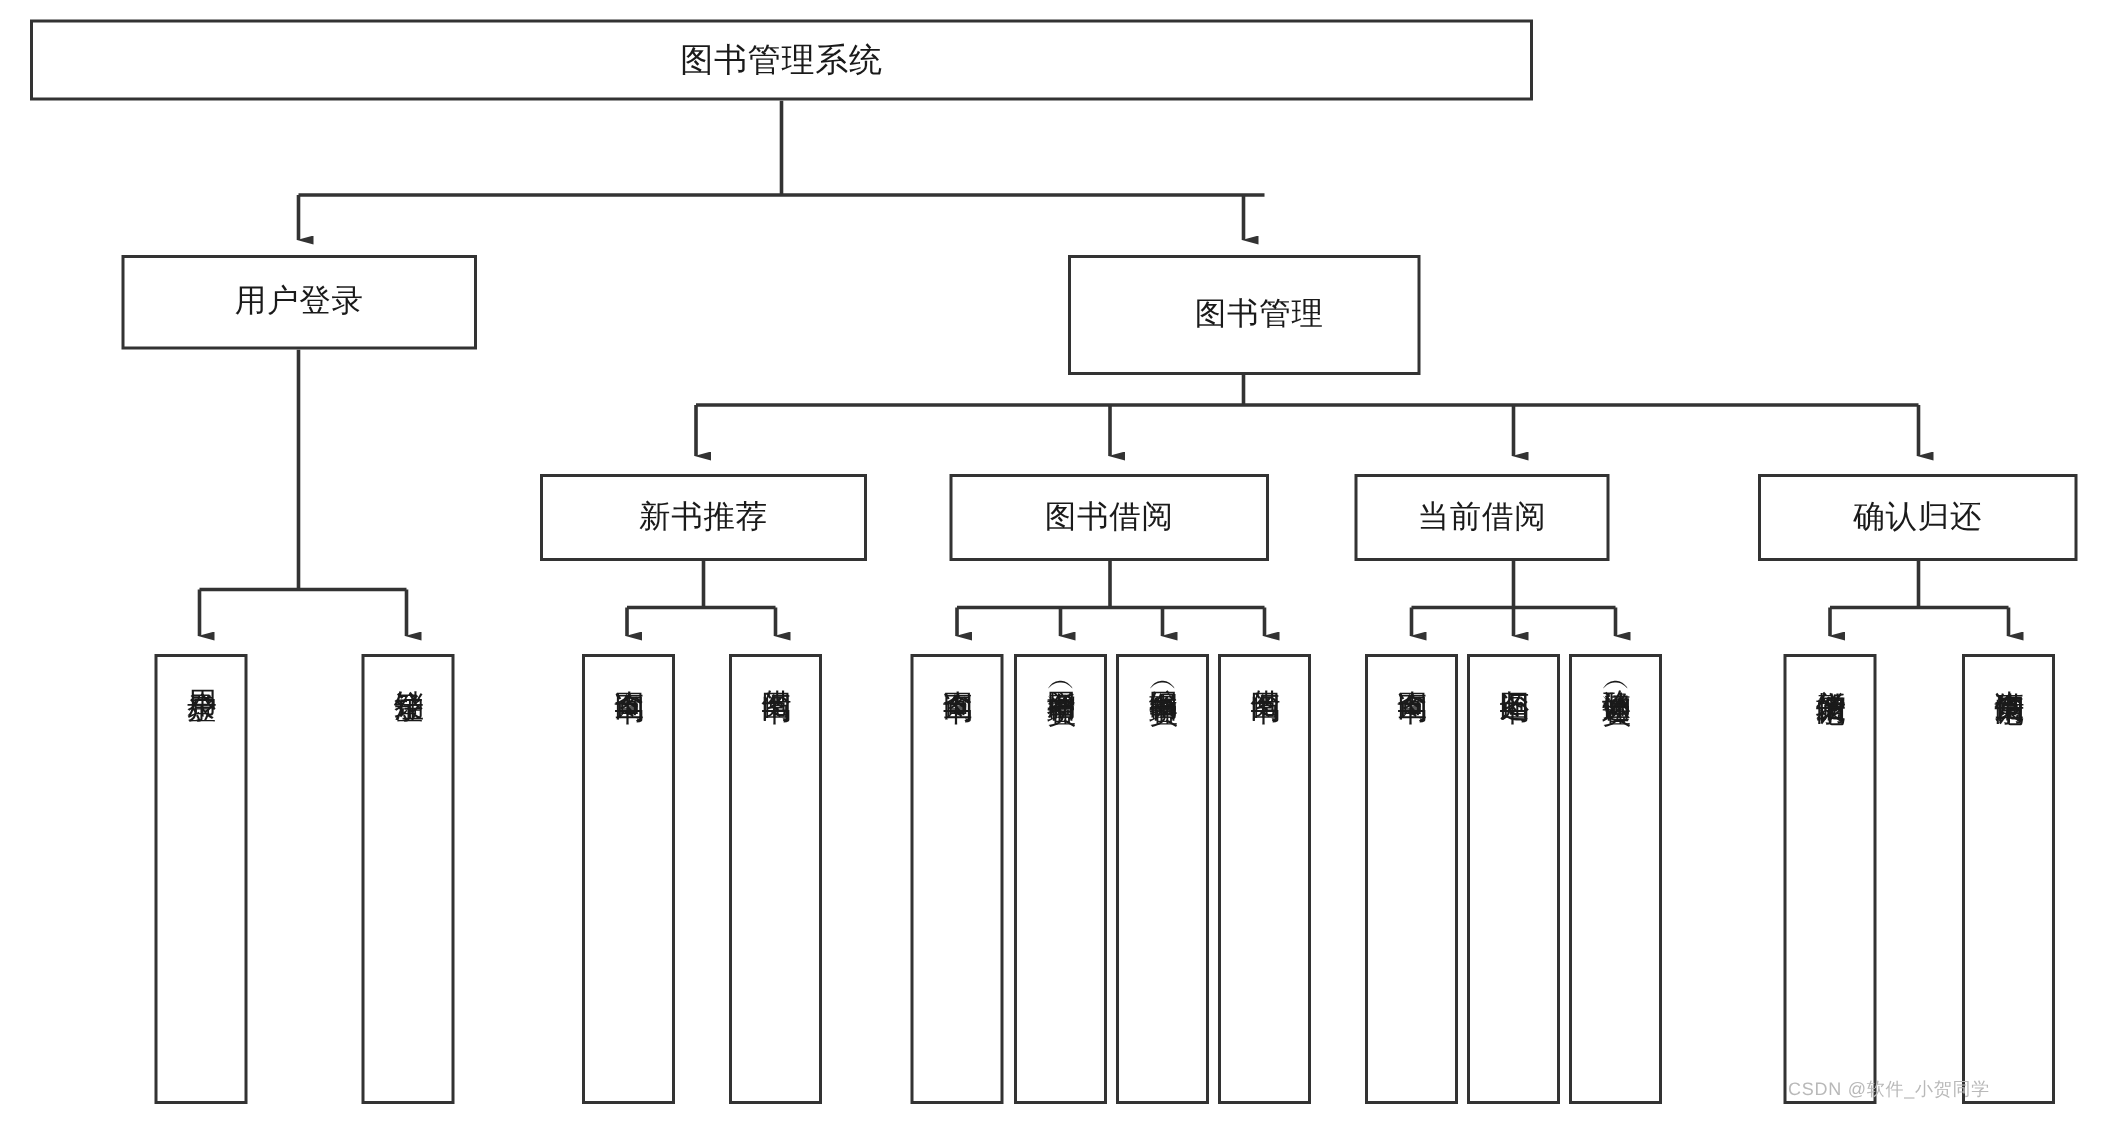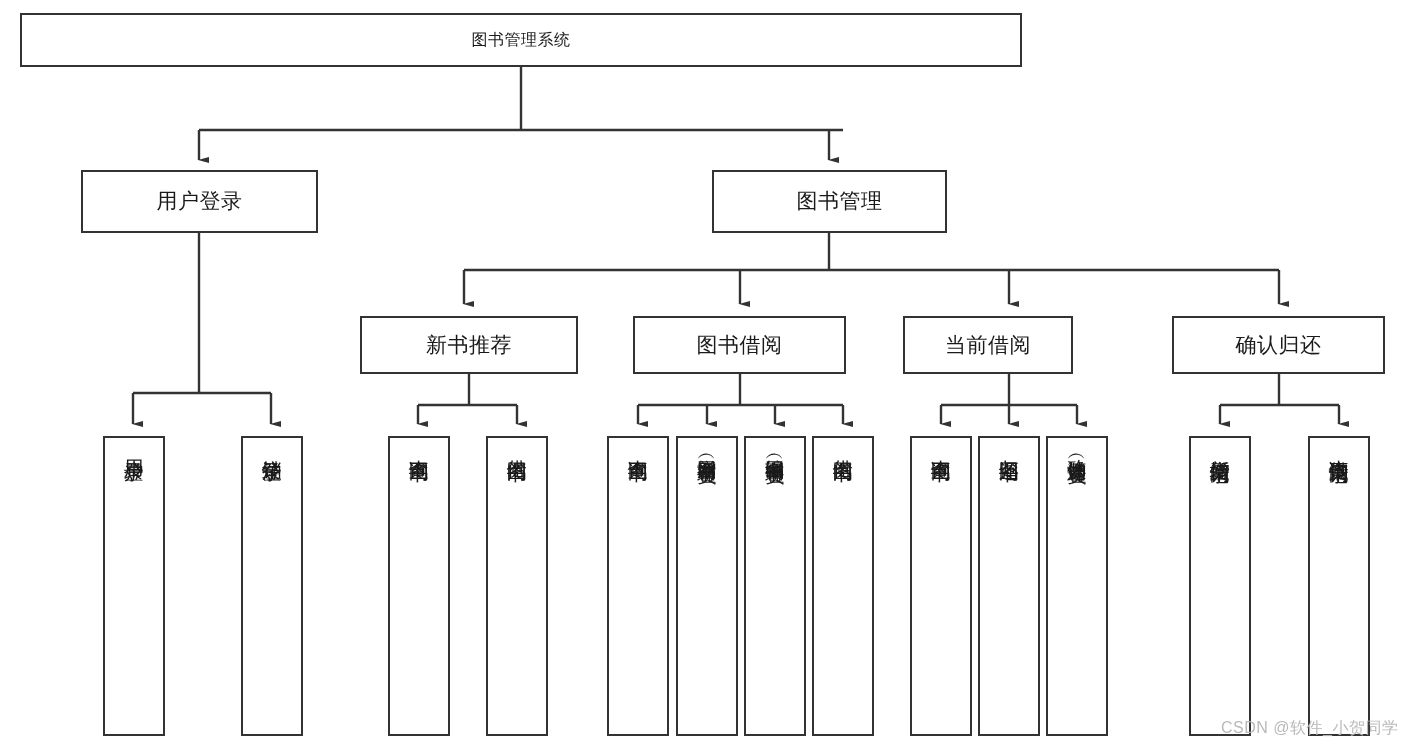--- a/index.html
+++ b/index.html
@@ -38,44 +38,43 @@
   .node .label {
     display: block;
     text-align: center;
     line-height: 1.18;
     letter-spacing: 0.5px;
   }
   .node.horiz .label {
     font-size: 21px;
   }
   .node.root .label {
-    font-size: 16px;
+    font-size: 22px;
   }
   .node.vert {
     align-items: flex-start;
     padding-top: 6px;
   }
   .node.vert .label {
     writing-mode: vertical-rl;
     text-orientation: upright;
     font-size: 20px;
     line-height: 1.12;
     letter-spacing: 1px;
     white-space: nowrap;
   }
   .node.vert.tall .label {
     font-size: 19px;
   }
   .watermark {
     position: absolute;
-    font-size: 16px;
+    font-size: 12px;
     color: #b9b9b9;
     white-space: nowrap;
     letter-spacing: 0.5px;
-    padding-left: 29px;
   }
 </style>
 </head>
 <body>
 
 <div id="canvas">
 
   <svg class="wires" viewBox="0 0 1405 747" xmlns="http://www.w3.org/2000/svg">
     <defs>
       <marker id="arw" markerWidth="10" markerHeight="12" refX="3" refY="10" orient="auto" markerUnits="userSpaceOnUse">
@@ -126,21 +125,21 @@
     </g>
   </svg>
 
   <div class="node root horiz" style="left:20px; top:13px; width:1002px; height:54px;">
     <span class="label">图书管理系统</span>
   </div>
 
   <div class="node horiz" style="left:81px; top:170px; width:237px; height:63px;">
     <span class="label">用户登录</span>
   </div>
-  <div class="node horiz" style="left:712px; top:170px; width:235px; height:63px;padding-left:20px;">
+  <div class="node horiz" style="left:712px; top:170px; width:235px; height:80px;padding-left:20px;">
     <span class="label">图书管理</span>
   </div>
 
   <div class="node horiz" style="left:360px; top:316px; width:218px; height:58px;">
     <span class="label">新书推荐</span>
   </div>
   <div class="node horiz" style="left:633px; top:316px; width:213px; height:58px;">
     <span class="label">图书借阅</span>
   </div>
   <div class="node horiz" style="left:903px; top:316px; width:170px; height:58px;">

